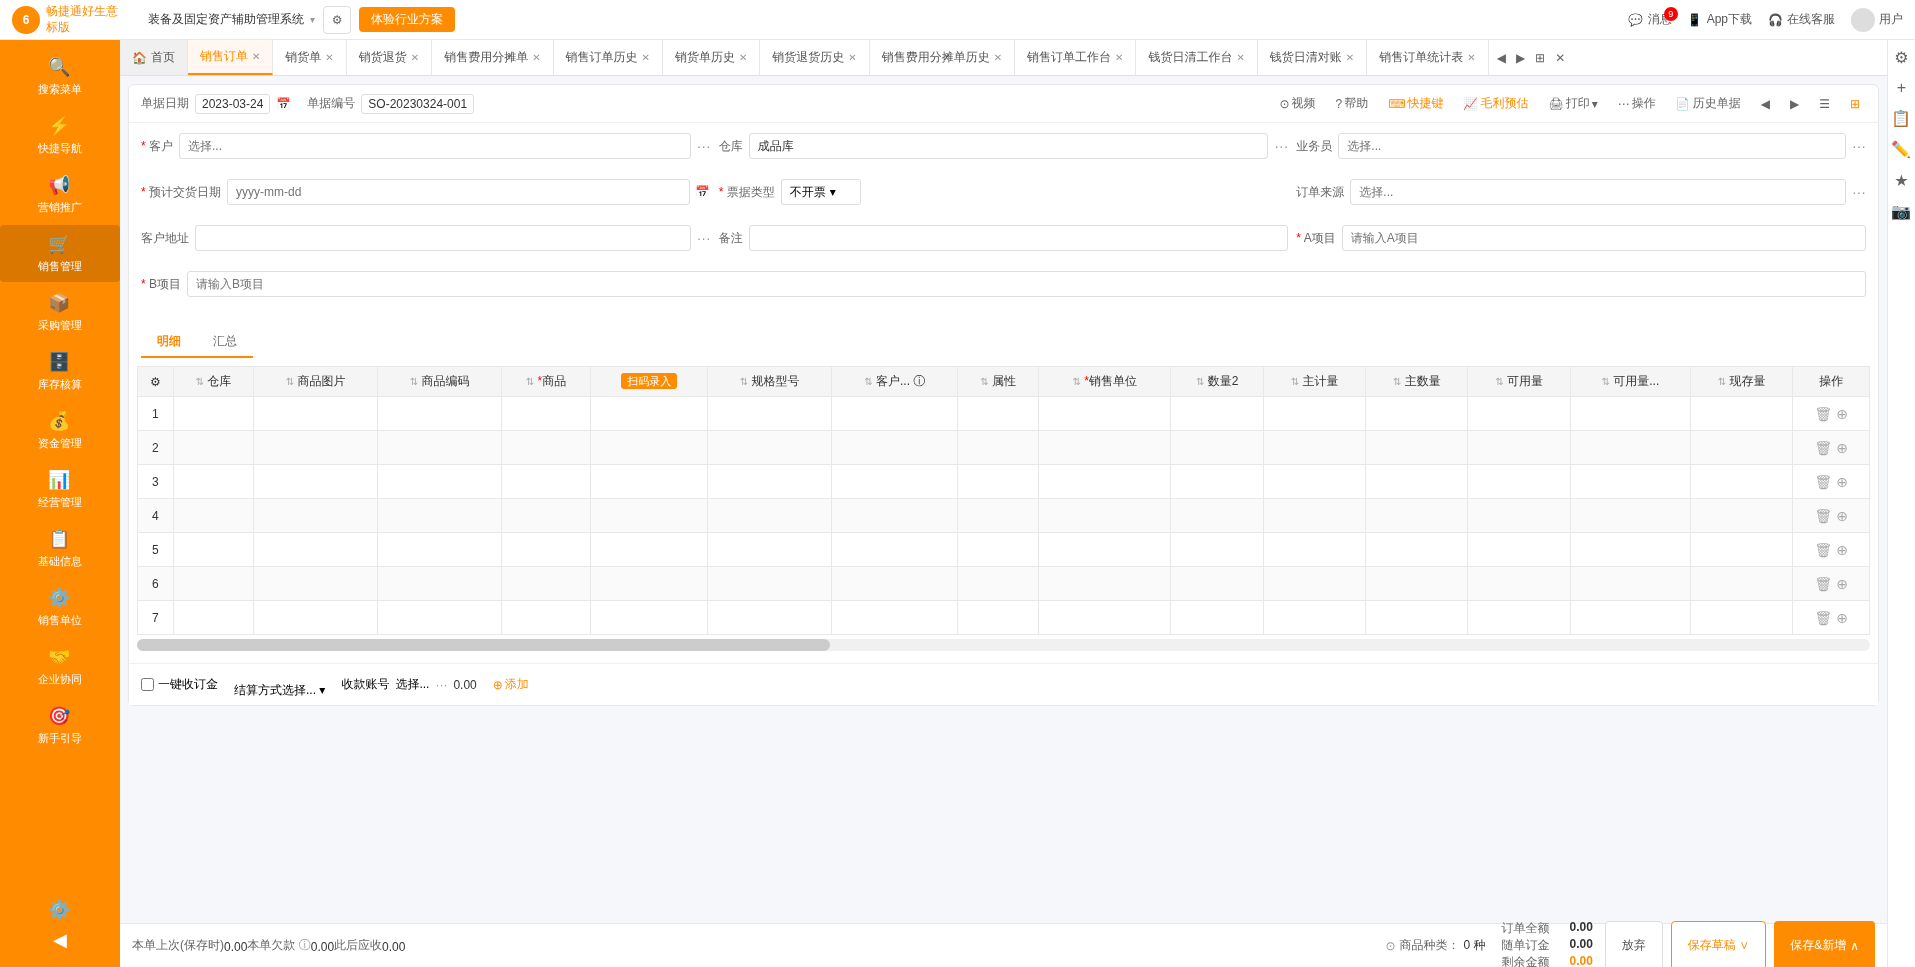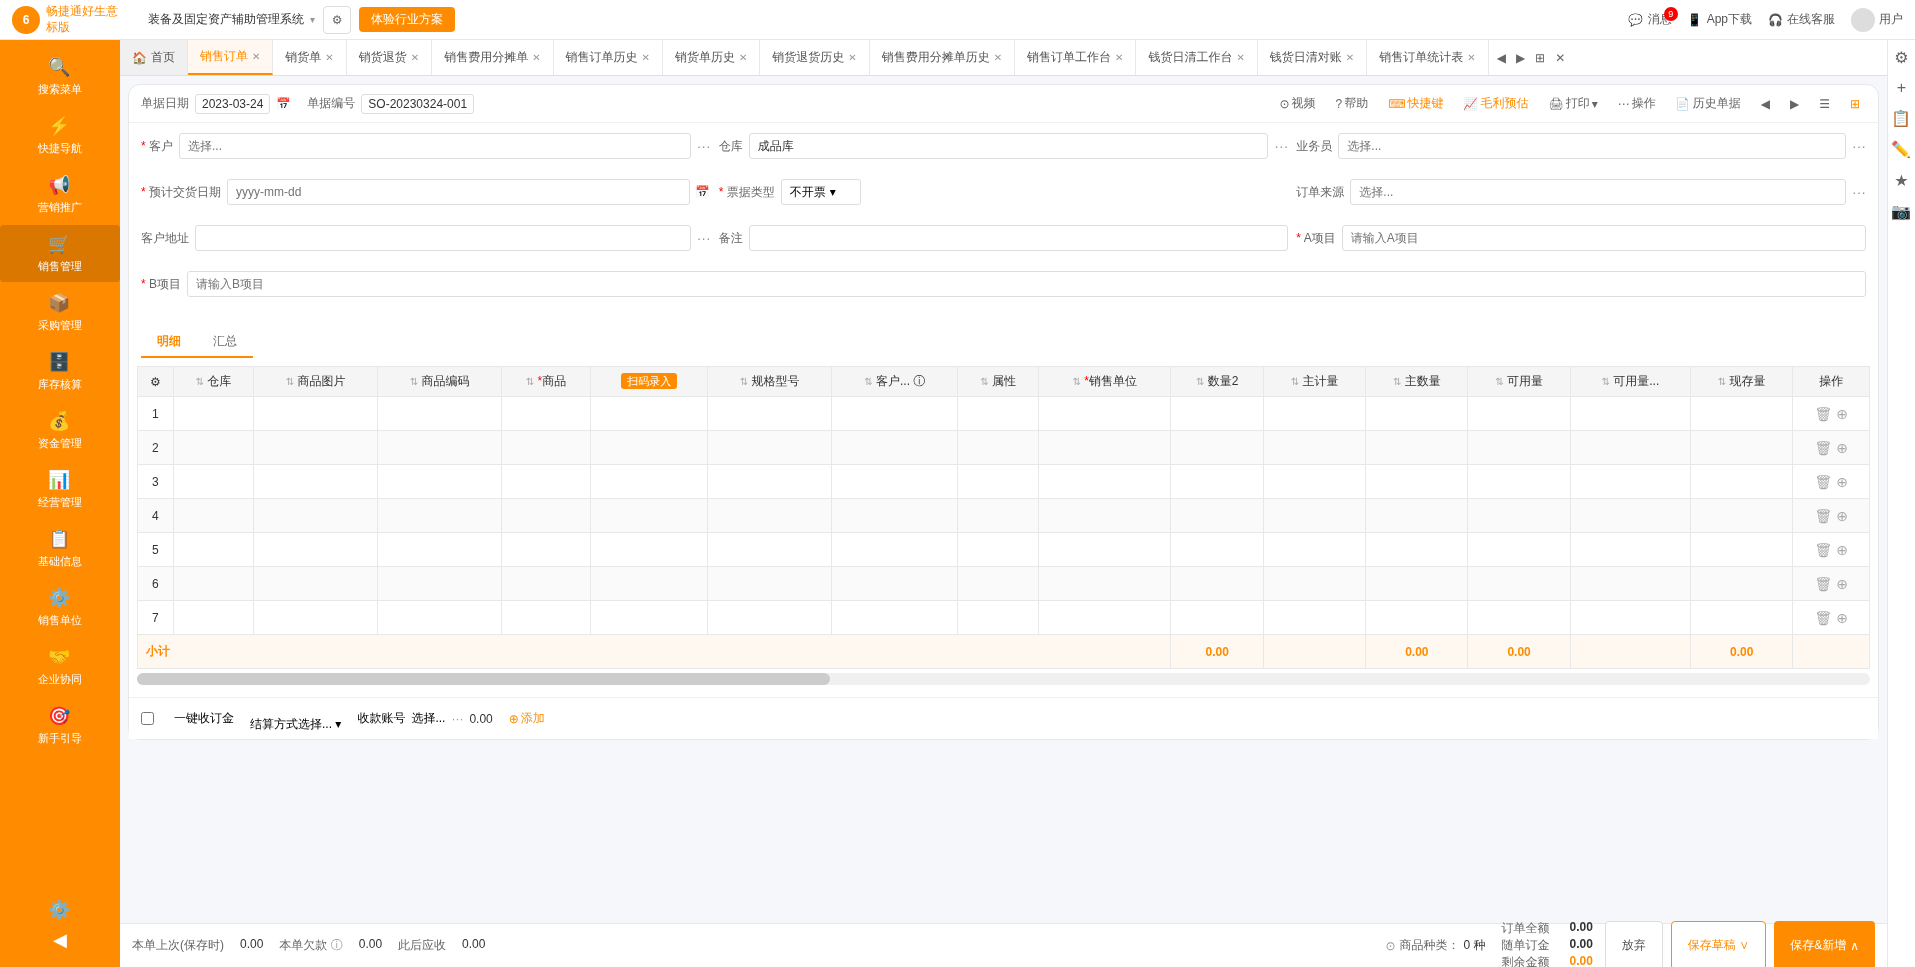--- a/index.html
+++ b/index.html
@@ -49,21 +49,21 @@
     .tab-item.active { background: #fff7f0; color: #ff8c00; border-bottom: 2px solid #ff8c00; }
     .tab-item.home { background: #f0f0f0; }
     .tab-close { color: #999; font-size: 10px; cursor: pointer; }
     .tab-nav { display: flex; align-items: center; gap: 2px; padding: 0 4px; }
     .tab-nav-btn { cursor: pointer; color: #666; padding: 2px 4px; }
 
     
     .content { flex: 1; background: #f5f7fa; overflow-y: auto; padding: 8px; }
     
     
-    .form-card { background: #fff; border-radius: 12px; border: 1px solid #e8e8e8; }
+    .form-card { background: #fff; border-radius: 6px; border: 1px solid #e8e8e8; }
     .form-header { padding: 8px 12px; display: flex; align-items: center; gap: 16px; border-bottom: 1px solid #f0f0f0; }
     .form-header-item { display: flex; align-items: center; gap: 6px; font-size: 12px; }
     .form-header-item label { color: #666; }
     .form-header-item input, .form-header-item span.val { color: #333; border: 1px solid #ddd; padding: 2px 6px; border-radius: 3px; background: #fff; }
     .form-actions { margin-left: auto; display: flex; align-items: center; gap: 8px; color: #666; font-size: 12px; }
     .action-btn { display: flex; align-items: center; gap: 2px; cursor: pointer; padding: 2px 6px; }
     .action-btn.orange { color: #ff8c00; }
 
     
     .form-body { padding: 10px 12px; }
@@ -112,21 +112,21 @@
     .form-footer { 
       padding: 6px 12px; border-top: 1px solid #f0f0f0; 
       display: flex; align-items: center; gap: 16px; background: #fff;
     }
 
     
     .bottom-bar { 
       height: 44px; background: #fff; border-top: 1px solid #e8e8e8;
       display: flex; align-items: center; padding: 0 12px; gap: 16px;
     }
-    .bottom-info { display: flex; align-items: flex-start; gap: 16px; flex: 1; font-size: 12px; color: #666; }
+    .bottom-info { display: flex; align-items: flex-end; flex: 1; font-size: 12px; color: #666; }
     .bottom-right { display: flex; align-items: center; gap: 12px; }
     .summary-box { text-align: right; font-size: 12px; }
     .summary-row { display: flex; justify-content: space-between; gap: 20px; color: #666; }
     .summary-row .s-val { color: #333; font-weight: bold; }
     .summary-row .s-val.orange { color: #ff8c00; }
     .bottom-btns { display: flex; gap: 8px; }
     .btn-discard { border: 1px solid #ddd; background: #fff; padding: 8px 16px; border-radius: 4px; cursor: pointer; color: #555; }
     .btn-save-draft { border: 1px solid #ff8c00; background: #fff; color: #ff8c00; padding: 6px 16px; border-radius: 4px; cursor: pointer; }
     .btn-save-new { background: #ff8c00; color: white; border: none; padding: 16px 16px; border-radius: 4px; cursor: pointer; display: flex; align-items: center; gap: 4px; }
 
@@ -138,21 +138,21 @@
     .right-panel { 
       width: 28px; background: #fff; border-left: 1px solid #e8e8e8;
       display: flex; flex-direction: column; align-items: center; padding: 8px 0; gap: 12px;
     }
     .right-panel-icon { color: #666; cursor: pointer; font-size: 16px; }
 
     
     .h-scroll { height: 12px; background: #f0f0f0; border-radius: 6px; margin: 4px 0; }
     .h-scroll-thumb { width: 40%; height: 100%; background: #ccc; border-radius: 6px; }
 
-    .checkbox-item { display: flex; align-items: center; gap: 20px; }
+    .checkbox-item { display: flex; align-items: center; gap: 4px; }
     .add-btn { color: #ff8c00; cursor: pointer; display: flex; align-items: center; gap: 2px; }
     .cal-icon { color: #999; cursor: pointer; }
   </style>
 </head>
 <body>
 
 <div class="top-bar">
   <div class="logo-area">
     <div class="logo-icon">
       <span>6</span>
@@ -596,30 +596,20 @@
                       <td></td>
                       <td></td>
                     <td>
                         <div class="action-icons">
                           <span class="action-icon">🗑</span>
                           <span class="action-icon">⊕</span>
                         </div>
                       </td>
                   </tr>
 
-                  <tr class="subtotal-row">
-                    <td colspan="10" style="text-align:left; padding-left:8px; color:#ff8c00; font-weight:bold;">小计</td>
-                    <td style="color:#ff8c00; font-weight:bold;">0.00</td>
-                    <td></td>
-                    <td style="color:#ff8c00; font-weight:bold;">0.00</td>
-                    <td style="color:#ff8c00; font-weight:bold;">0.00</td>
-                    <td></td>
-                    <td style="color:#ff8c00; font-weight:bold;">0.00</td>
-                    <td></td>
-                  </tr>
                 </tbody>
               </table>
             </div>
 
             <div class="h-scroll">
               <div class="h-scroll-thumb"></div>
             </div>
           </div>
         </div>
 

